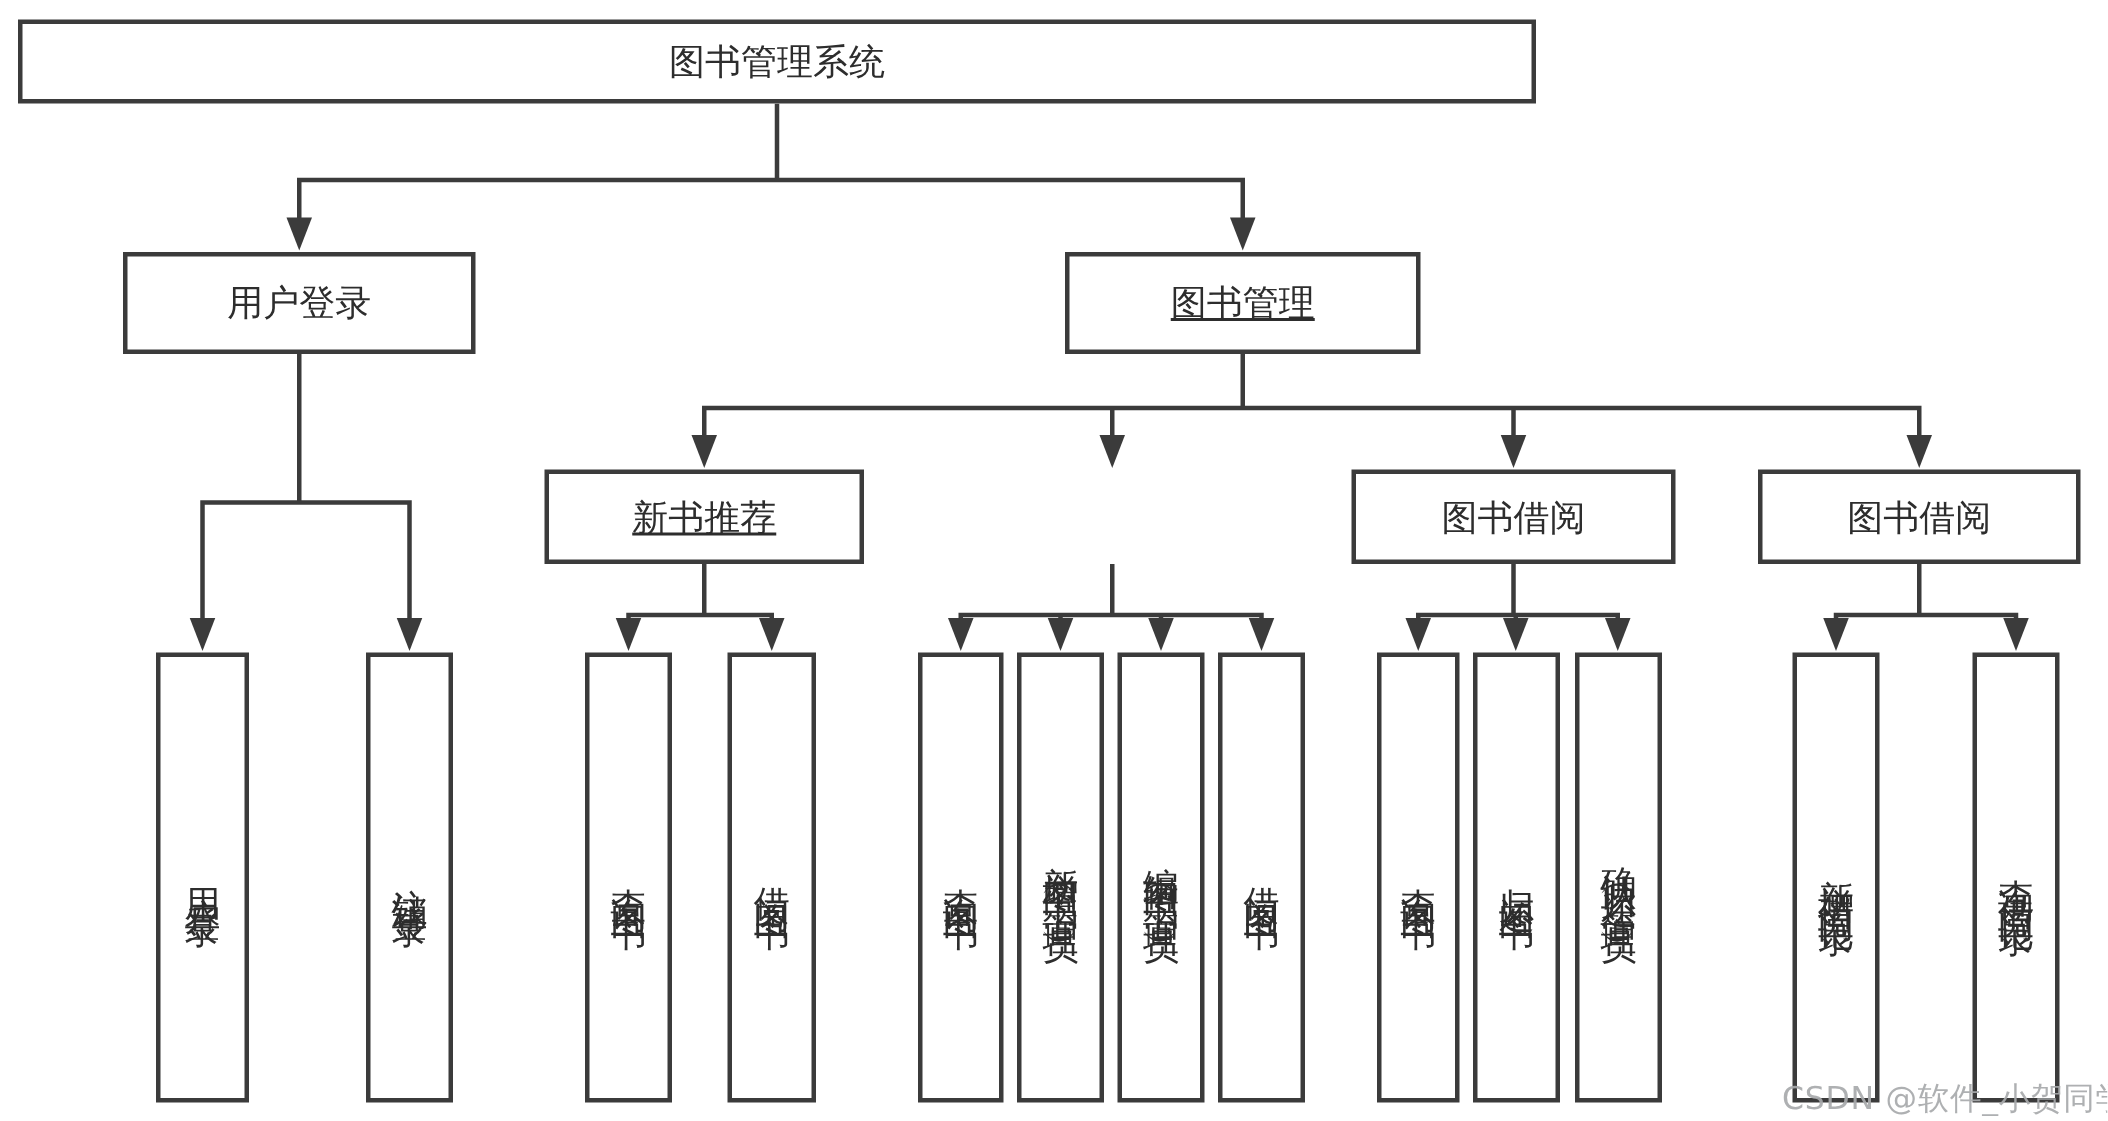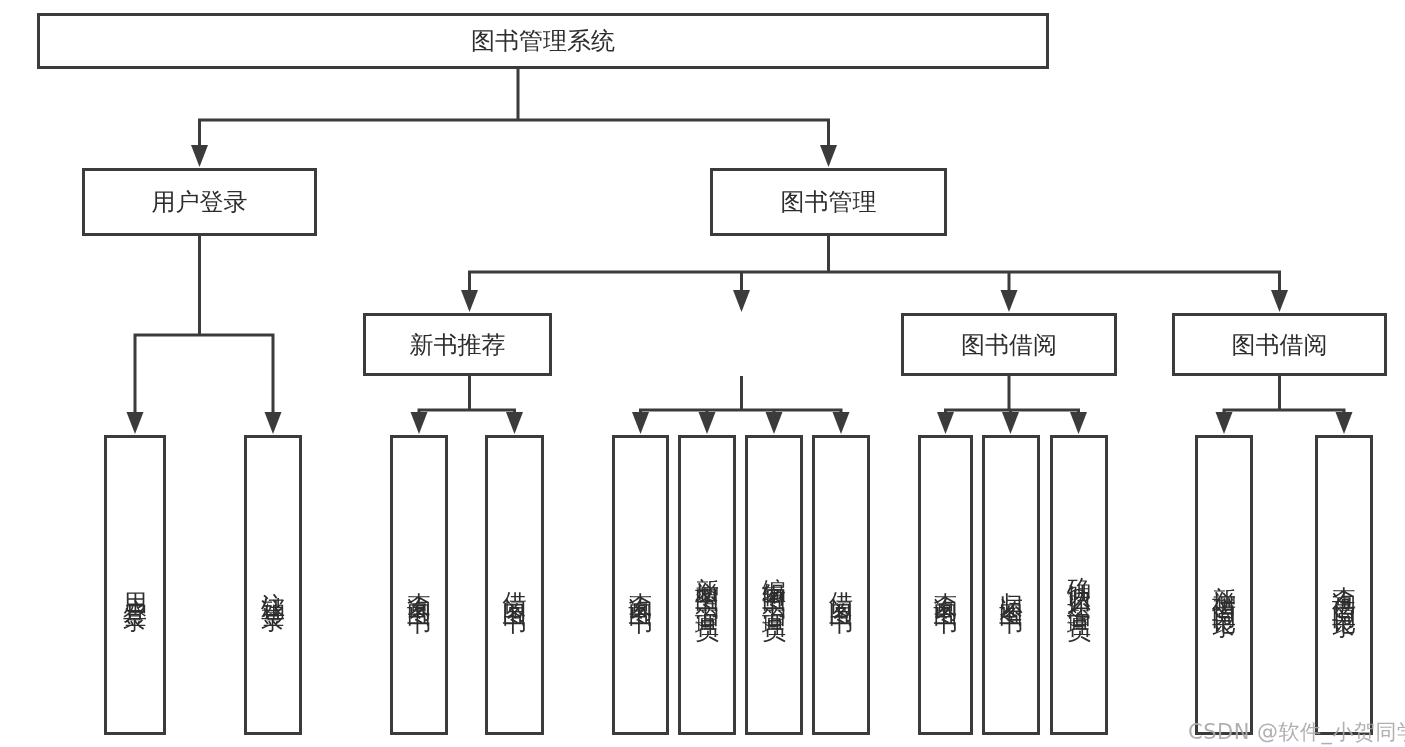--- a/index.html
+++ b/index.html
@@ -87,26 +87,26 @@
       <polygon points="774,434 765.5,412 782.5,412"></polygon>
       <polygon points="841,434 832.5,412 849.5,412"></polygon>
       <polygon points="945.5,434 937,412 954,412"></polygon>
       <polygon points="1010.5,434 1002,412 1019,412"></polygon>
       <polygon points="1078.5,434 1070,412 1087,412"></polygon>
       <polygon points="1224,434 1215.5,412 1232.5,412"></polygon>
       <polygon points="1344,434 1335.5,412 1352.5,412"></polygon>
     </g>
   </svg>
 
-  <div class="box" style="left:12px; top:13px; width:1012px; height:56px;margin-left:25px;">图书管理系统</div>
+  <div class="box" style="left:12px; top:13px; width:1012px; height:56px;">图书管理系统</div>
 
   <div class="box" style="left:82px; top:168px; width:235px; height:68px;">用户登录</div>
-  <div class="box" style="left:710px; top:168px; width:237px; height:68px;">图书管理</div>
+  <div class="box" style="left:710px; top:168px; width:237px; height:68px;text-decoration:underline;">图书管理</div>
 
-  <div class="box" style="left:363px; top:313px; width:189px; height:63px;">新书推荐</div>
+  <div class="box" style="left:363px; top:313px; width:213px; height:63px;text-decoration:underline;">新书推荐</div>
   <div class="box" style="left:901px; top:313px; width:216px; height:63px;">图书借阅</div>
   <div class="box" style="left:1172px; top:313px; width:215px; height:63px;">图书借阅</div>
 
   <div class="box vbox" style="left:104px; top:435px; width:62px; height:300px;">用户登录</div>
   <div class="box vbox" style="left:244px; top:435px; width:58px; height:300px;">注销登录</div>
 
   <div class="box vbox" style="left:390px; top:435px; width:58px; height:300px;">查询图书</div>
   <div class="box vbox" style="left:485px; top:435px; width:59px; height:300px;">借阅图书</div>
 
   <div class="box vbox" style="left:612px; top:435px; width:57px; height:300px;">查询图书</div>

